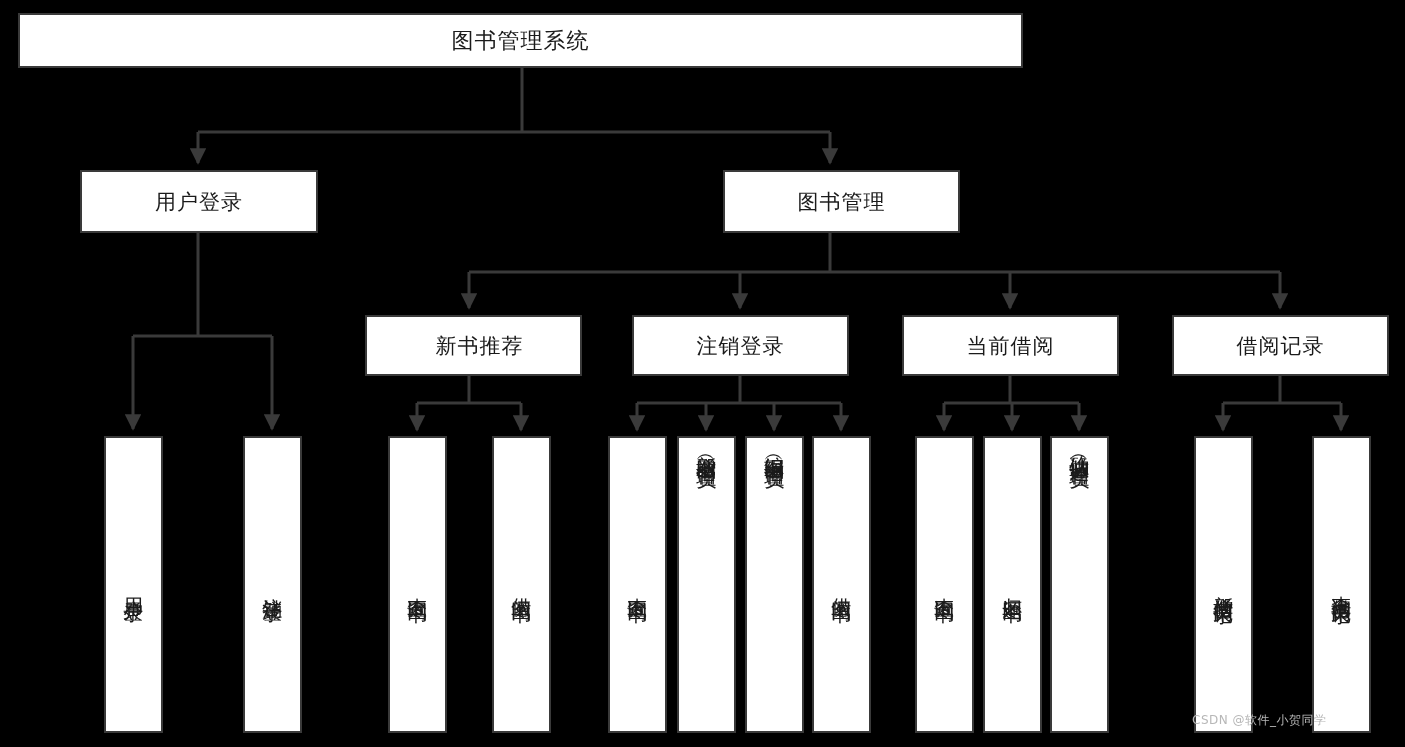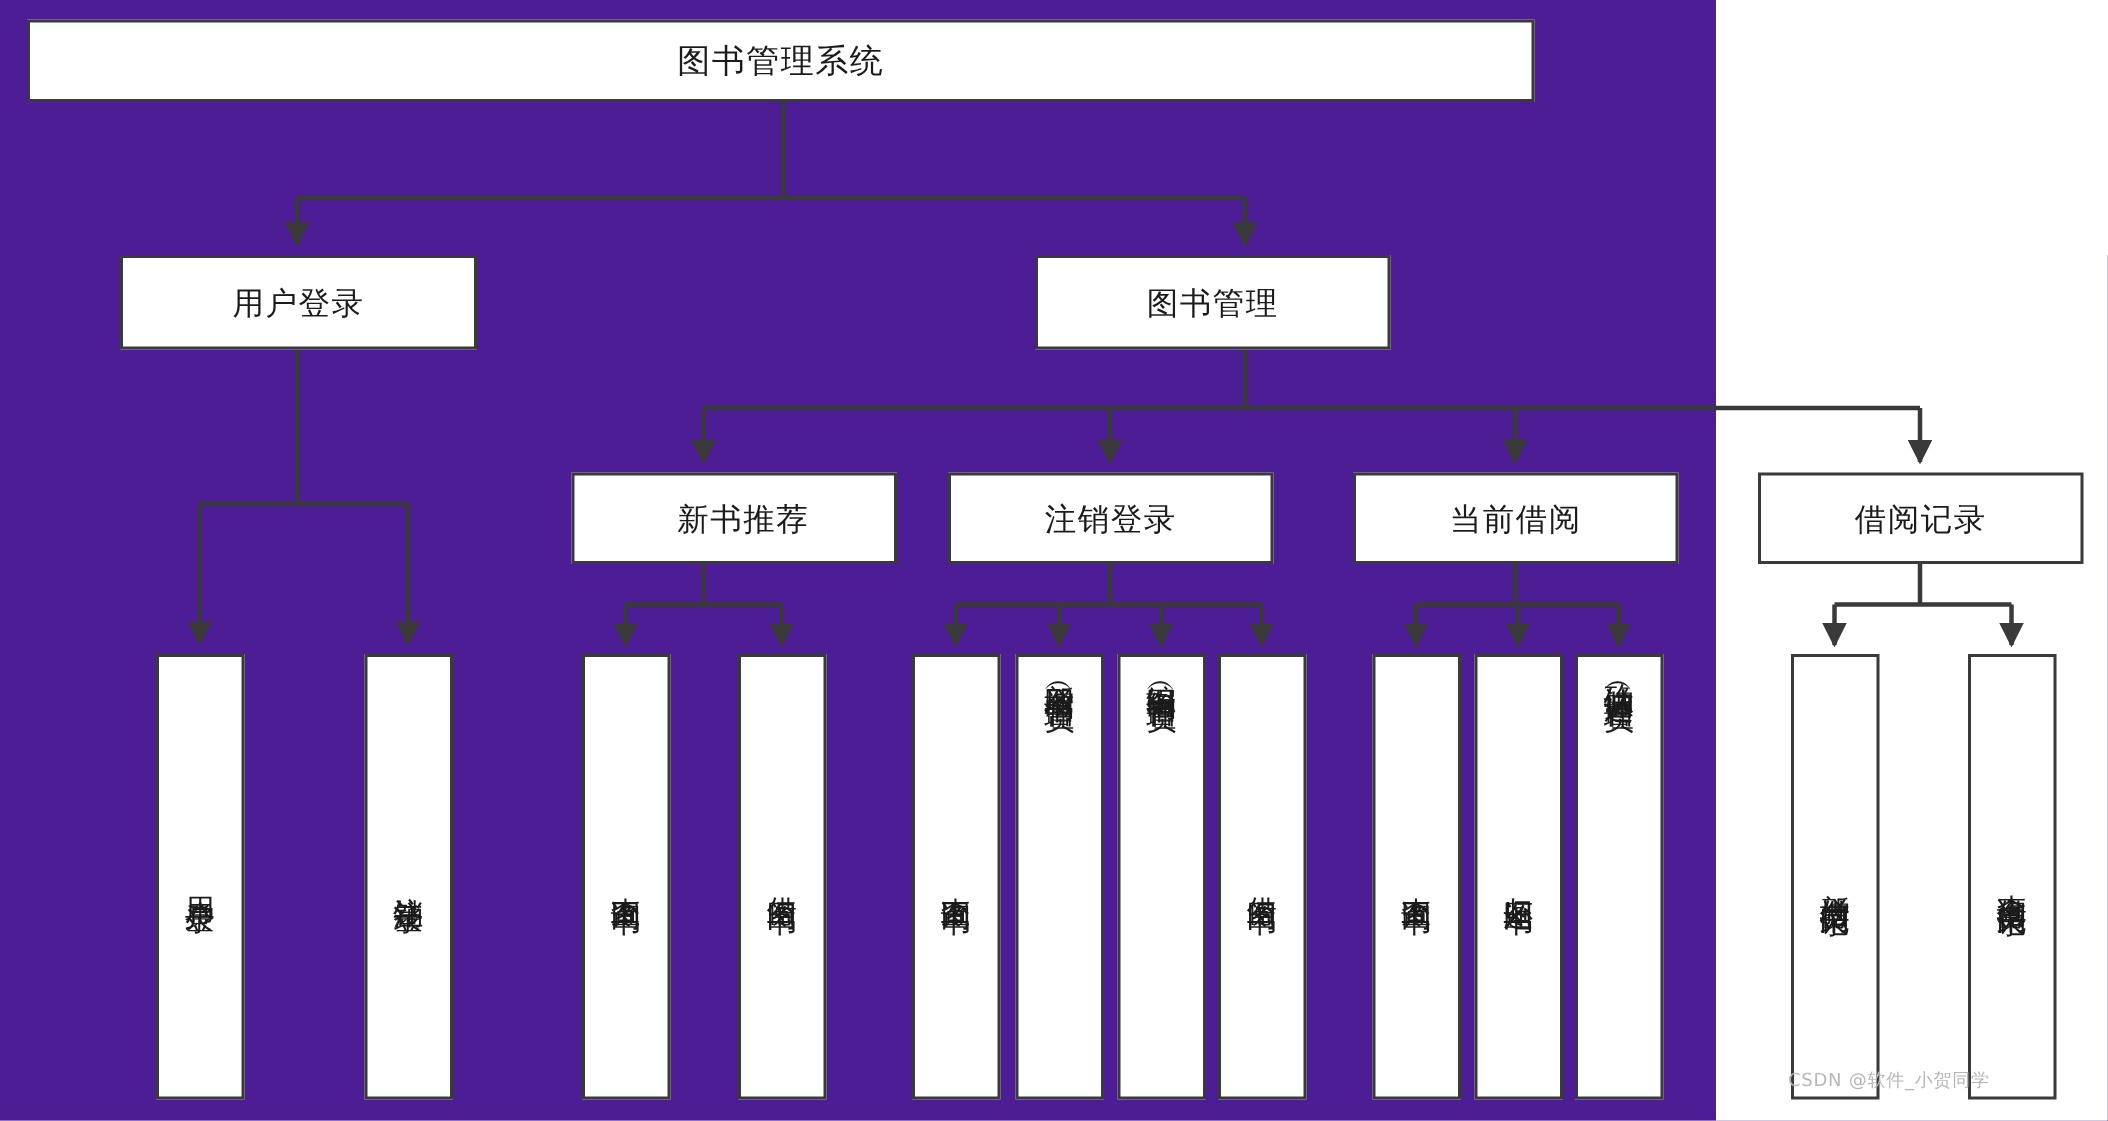--- a/index.html
+++ b/index.html
@@ -8,23 +8,23 @@
     background: #ffffff;
   }
   body {
     width: 1405px;
     height: 747px;
     font-family: "DejaVu Sans", "Liberation Sans", sans-serif;
     overflow: hidden;
   }
   #diagram-root {
     position: relative;
-    width: 1144px;
+    width: 1405px;
     height: 747px;
-    background: #4c1d95;
+    background: #000000;
   }
   svg.layer {
     position: absolute;
     top: 0;
     left: 0;
     width: 1405px;
     height: 747px;
   }
   .node-box {
     position: absolute;
@@ -141,25 +141,25 @@
   </svg>
 
   <div class="node-box node-root" style="left:18px; top:13px; width:1005px; height:55px;">
     <span class="node-h">图书管理系统</span>
   </div>
 
   <div class="node-box" style="left:80px; top:170px; width:238px; height:63px;">
     <span class="node-h">用户登录</span>
   </div>
 
-  <div class="node-box" style="left:690px; top:170px; width:237px; height:63px;">
+  <div class="node-box" style="left:723px; top:170px; width:237px; height:63px;">
     <span class="node-h">图书管理</span>
   </div>
 
-  <div class="node-box" style="left:381px; top:315px; width:217px; height:61px;padding-left:12px;">
+  <div class="node-box" style="left:365px; top:315px; width:217px; height:61px;padding-left:12px;">
     <span class="node-h">新书推荐</span>
   </div>
 
   <div class="node-box" style="left:632px; top:315px; width:217px; height:61px;">
     <span class="node-h">注销登录</span>
   </div>
 
   <div class="node-box" style="left:1172px; top:315px; width:217px; height:61px;">
     <span class="node-h">借阅记录</span>
   </div>

